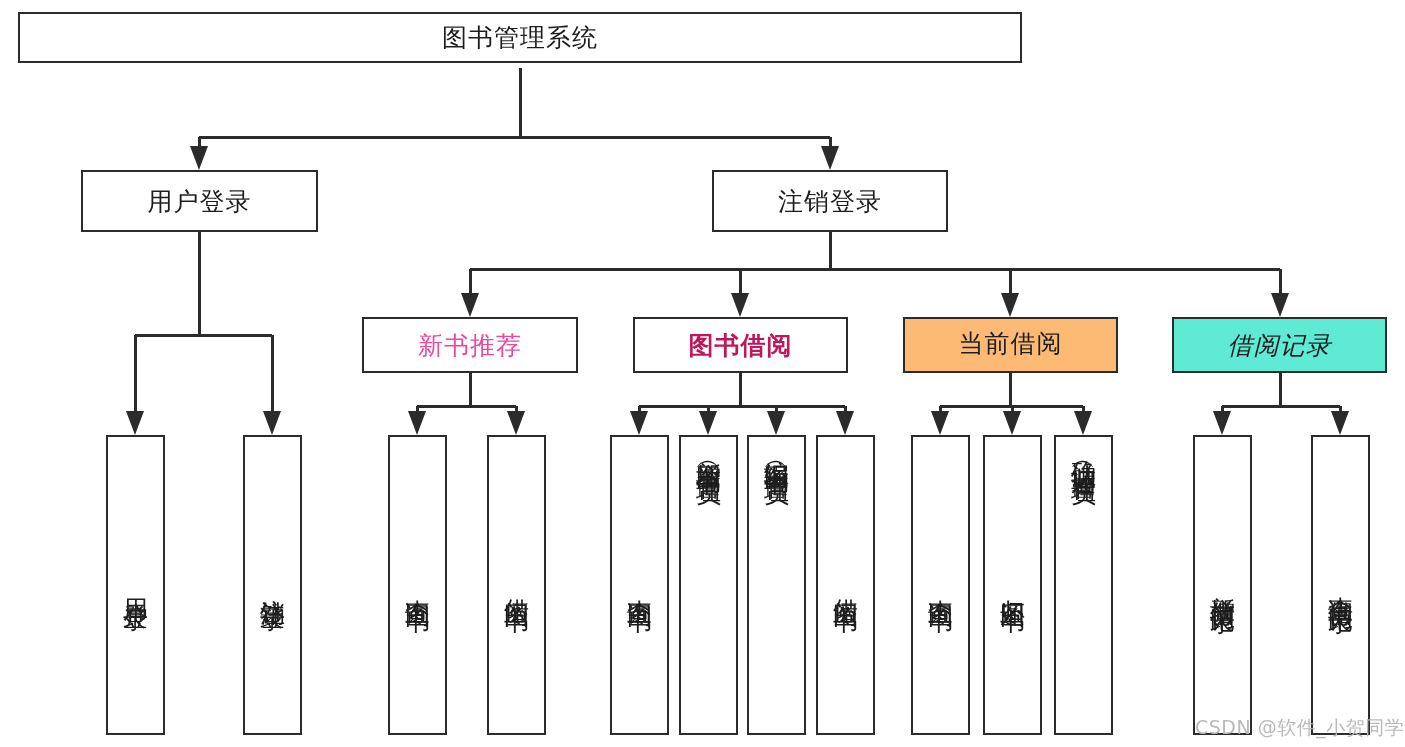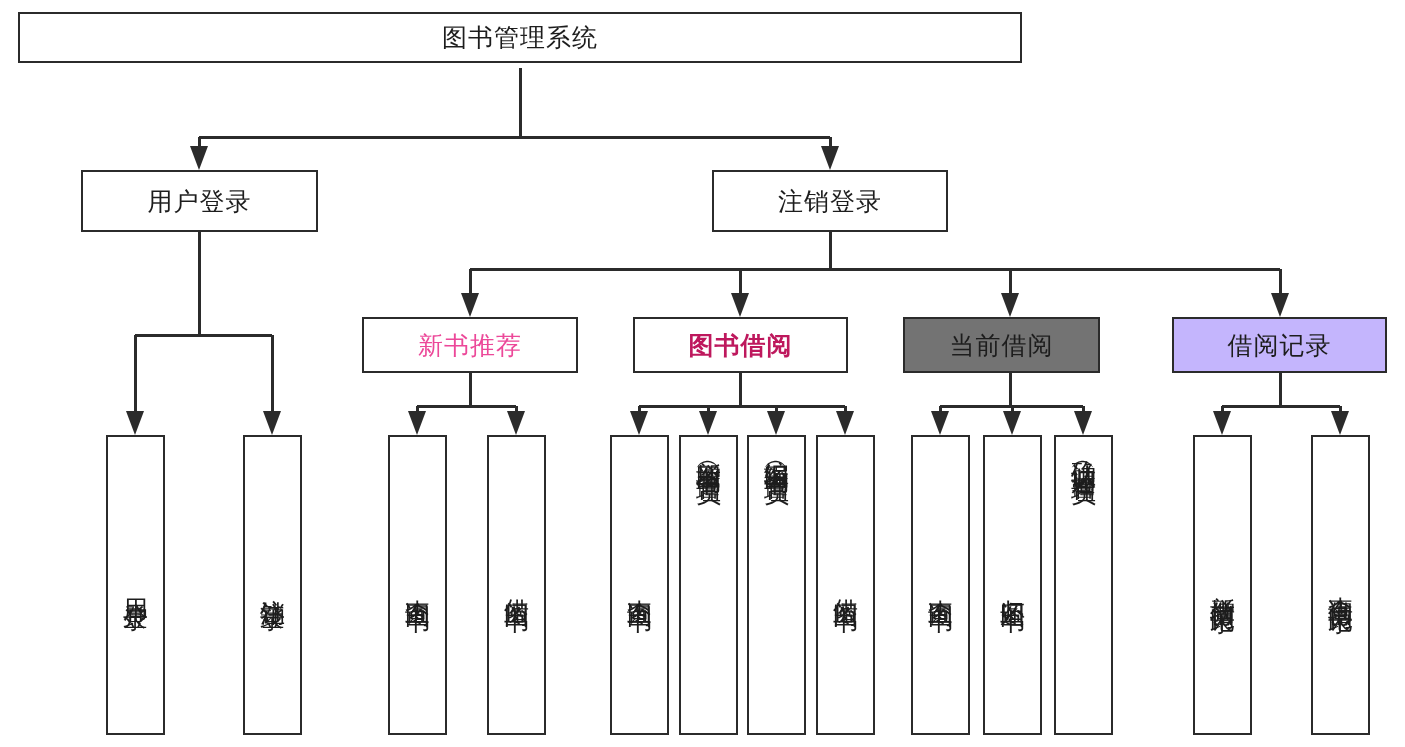--- a/index.html
+++ b/index.html
@@ -138,24 +138,24 @@
       </div>
       <div class="node horizontal centered" style="left: 712px; top: 170px; width: 236px; height: 62px; border-color: rgb(43, 43, 43); background: rgb(255, 255, 255);">
         <span class="node-label" style="color: rgb(29, 29, 29);">注销登录</span>
       </div>
       <div class="node horizontal centered" style="left: 362px; top: 317px; width: 216px; height: 56px; border-color: rgb(43, 43, 43); background: rgb(255, 255, 255);">
         <span class="node-label" style="color: #ec4899;">新书推荐</span>
       </div>
       <div class="node horizontal centered" style="left: 633px; top: 317px; width: 215px; height: 56px; border-color: rgb(43, 43, 43); background: rgb(255, 255, 255);">
         <span class="node-label" style="color: #be185d; font-weight: bold;">图书借阅</span>
       </div>
-      <div class="node horizontal centered" style="left: 903px; top: 317px; width: 197px; height: 56px; border-color: rgb(43, 43, 43); background: #737373;">
+      <div class="node horizontal centered" style="left: 903px; top: 317px; width: 215px; height: 56px; border-color: rgb(43, 43, 43); background: #fdba74; font-family: Liberation Mono, monospace;">
         <span class="node-label" style="color: rgb(29, 29, 29);">当前借阅</span>
       </div>
-      <div class="node horizontal centered" style="left: 1172px; top: 317px; width: 215px; height: 56px; border-color: rgb(43, 43, 43); background: #c4b5fd;">
+      <div class="node horizontal centered" style="left: 1172px; top: 317px; width: 215px; height: 56px; border-color: rgb(43, 43, 43); background: #5eead4; font-style: italic;">
         <span class="node-label" style="color: rgb(29, 29, 29);">借阅记录</span>
       </div>
       <div class="node vertical centered" style="left: 106px; top: 435px; width: 59px; height: 300px; border-color: rgb(43, 43, 43); background: rgb(255, 255, 255);">
         <span class="node-label" style="color: rgb(29, 29, 29);">用户登录</span>
       </div>
       <div class="node vertical centered" style="left: 243px; top: 435px; width: 59px; height: 300px; border-color: rgb(43, 43, 43); background: rgb(255, 255, 255);">
         <span class="node-label" style="color: rgb(29, 29, 29);">注销登录</span>
       </div>
       <div class="node vertical centered" style="left: 388px; top: 435px; width: 59px; height: 300px; border-color: rgb(43, 43, 43); background: rgb(255, 255, 255);">
         <span class="node-label" style="color: rgb(29, 29, 29);">查询图书</span>
@@ -184,13 +184,14 @@
       <div class="node vertical" style="left: 1054px; top: 435px; width: 59px; height: 300px; border-color: rgb(43, 43, 43); background: rgb(255, 255, 255);">
         <span class="node-label" style="color: rgb(29, 29, 29);">确认归还（管理员）</span>
       </div>
       <div class="node vertical centered" style="left: 1193px; top: 435px; width: 59px; height: 300px; border-color: rgb(43, 43, 43); background: rgb(255, 255, 255);">
         <span class="node-label" style="color: rgb(29, 29, 29);">新增借阅记录</span>
       </div>
       <div class="node vertical centered" style="left: 1311px; top: 435px; width: 59px; height: 300px; border-color: rgb(43, 43, 43); background: rgb(255, 255, 255);">
         <span class="node-label" style="color: rgb(29, 29, 29);">查询借阅记录</span>
       </div>
     </div>
+  <div class="watermark" style="left:1195px; top:715px;">CSDN @软件_小贺同学</div>
 </div>
 
 </body></html>

